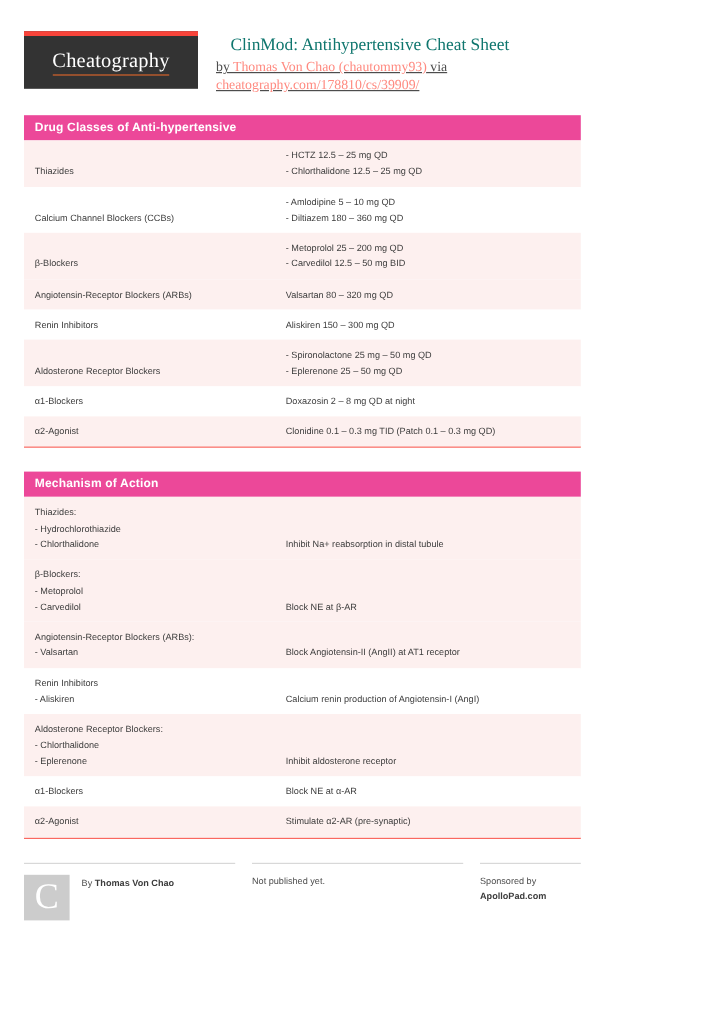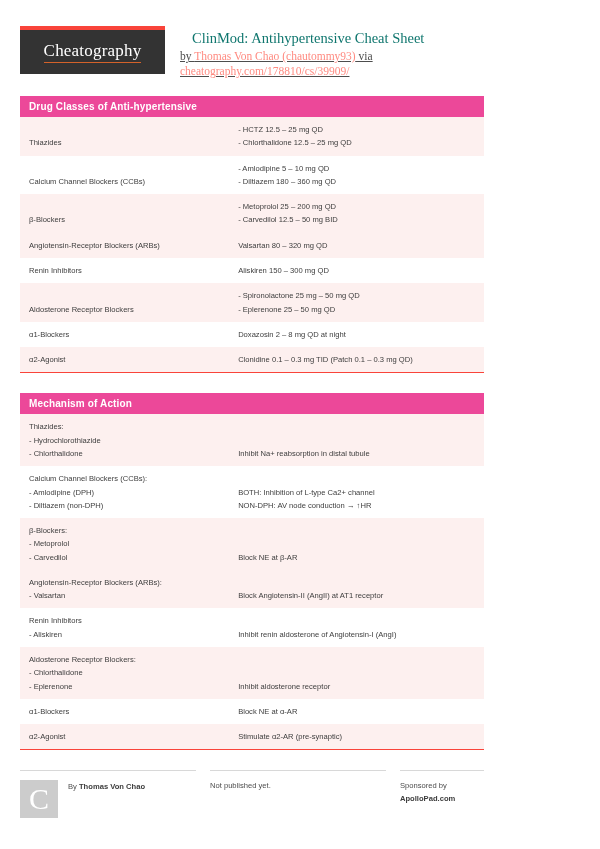--- a/index.html
+++ b/index.html
@@ -202,42 +202,35 @@
 
   <div class="sec">
     <div class="sec-head">Mechanism of Action</div>
 
     <div class="row odd">
       <div class="cell c1">Thiazides:
 - Hydrochlorothiazide
 - Chlorthalidone</div>
       <div class="cell c2">Inhibit Na+ reabsorption in distal tubule</div>
     </div>
-    <div class="row even">
-      <div class="cell c1">Calcium Channel Blockers (CCBs):
-- Amlodipine (DPH)
-- Diltiazem (non-DPH)</div>
-      <div class="cell c2">BOTH: Inhibition of L-type Ca2+ channel
-NON-DPH: AV node conduction → ↑HR</div>
-    </div>
     <div class="row odd">
       <div class="cell c1">β-Blockers:
 - Metoprolol
 - Carvedilol</div>
       <div class="cell c2">Block NE at β-AR</div>
     </div>
     <div class="row odd">
       <div class="cell c1">Angiotensin-Receptor Blockers (ARBs):
 - Valsartan</div>
       <div class="cell c2">Block Angiotensin-II (AngII) at AT1 receptor</div>
     </div>
     <div class="row even">
       <div class="cell c1">Renin Inhibitors
 - Aliskiren</div>
-      <div class="cell c2">Inhibit renin aldosterone of Angiotensin-I (AngI)</div>
+      <div class="cell c2">Calcium renin production of Angiotensin-I (AngI)</div>
     </div>
     <div class="row odd">
       <div class="cell c1">Aldosterone Receptor Blockers:
 - Chlorthalidone
 - Eplerenone</div>
       <div class="cell c2">Inhibit aldosterone receptor</div>
     </div>
     <div class="row even">
       <div class="cell c1">α1-Blockers</div>
       <div class="cell c2">Block NE at α-AR</div>

